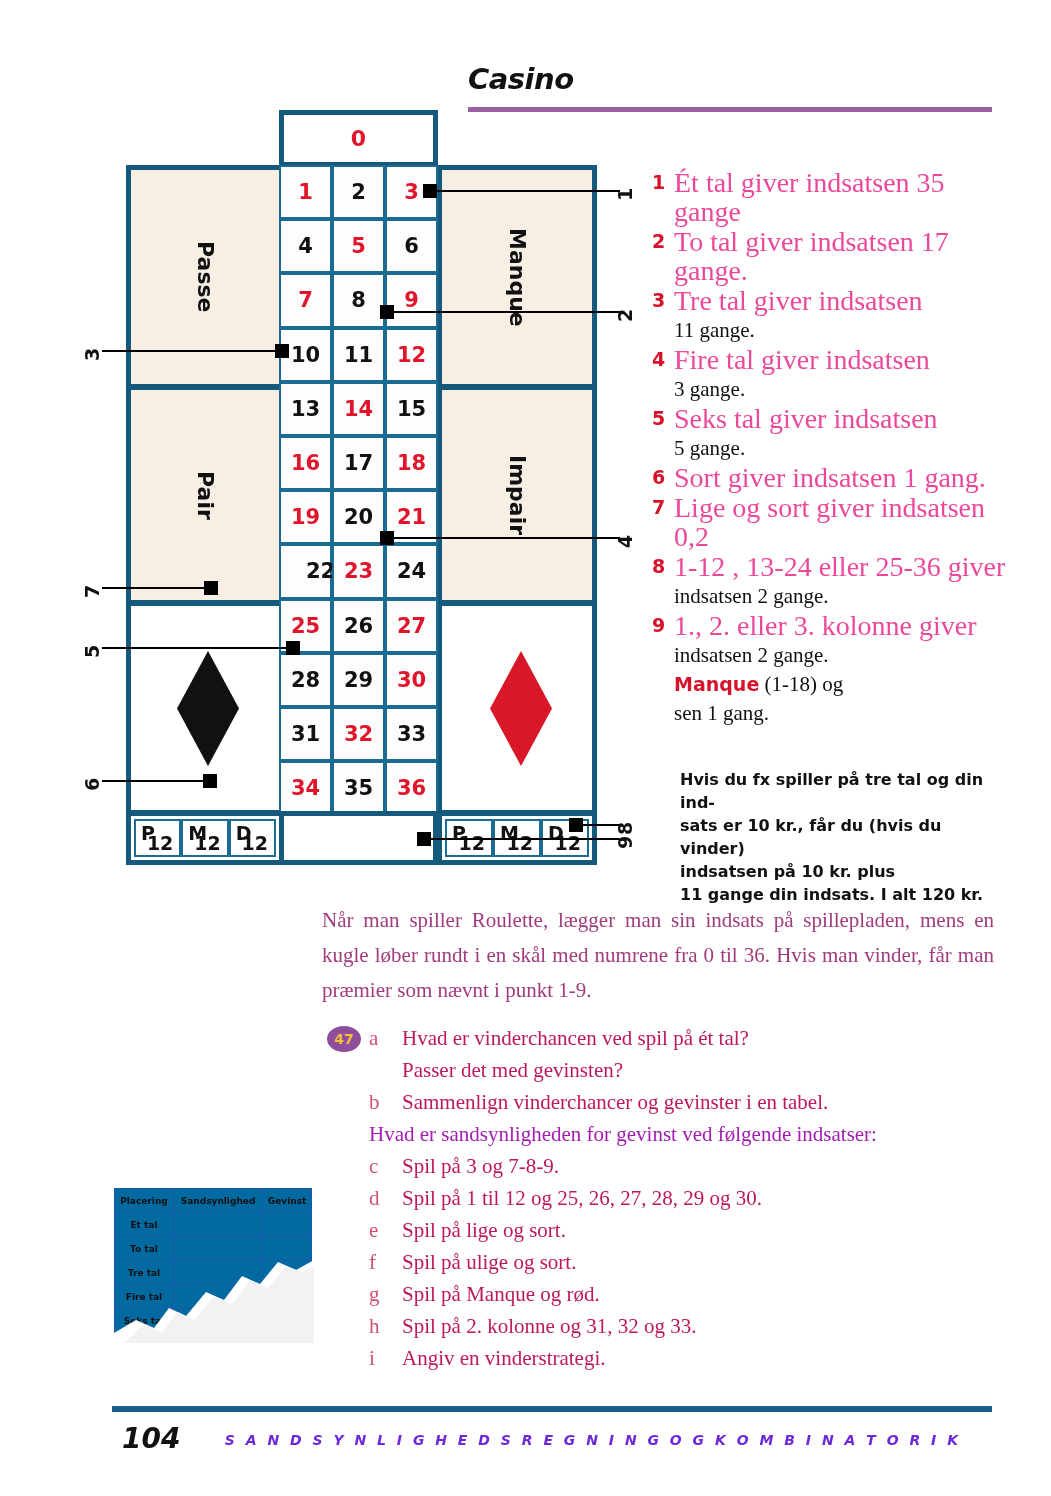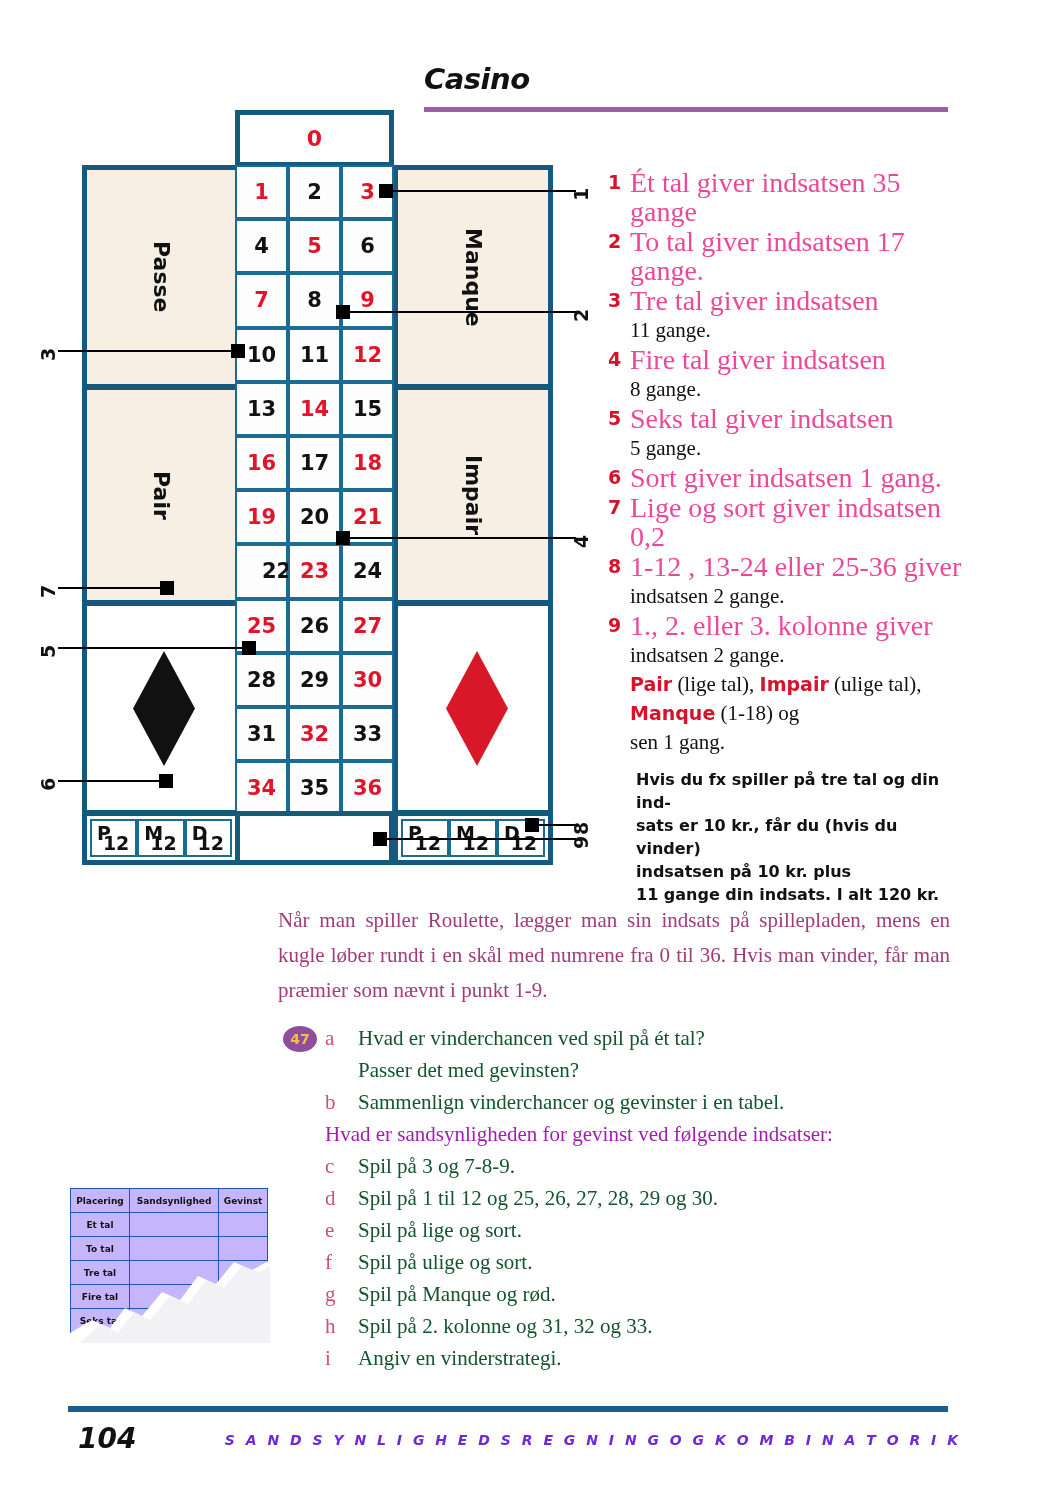--- a/index.html
+++ b/index.html
@@ -1,21 +1,21 @@
 <!DOCTYPE html>
 <html><head>
 <meta charset="utf-8">
 <style>
   html,body{margin:0;padding:0;}
   body{
     width:1051px;height:1496px;background:#ffffff;
     font-family:"Liberation Serif", serif;
     position:relative;overflow:hidden;
   }
-  .page{position:absolute;inset:0;}
+  .page{position:absolute;inset:0;margin-left:44px;}
 
   
   #title{
     position:absolute;left:424px;top:62px;
     font-family:"DejaVu Sans", sans-serif;
     font-style:italic;font-weight:bold;font-size:29px;color:#111;
     letter-spacing:-0.5px;
   }
   #title-rule{
     position:absolute;left:424px;top:107px;width:524px;height:5px;
@@ -93,31 +93,31 @@
   
   #badge{
     position:absolute;left:283px;top:1026px;width:34px;height:26px;border-radius:50%;
     background:#8e4e9c;color:#f3c13a;
     font-family:"DejaVu Sans", sans-serif;font-weight:bold;font-size:14px;
     display:flex;align-items:center;justify-content:center;
   }
   #exlist{position:absolute;left:325px;top:1022px;width:640px;}
   .ex{display:flex;align-items:flex-start;line-height:32px;}
   .exl{width:33px;flex:0 0 33px;color:#d0506e;font-size:21px;}
-  .ext{font-size:21px;color:#14532d;}
+  .ext{font-size:21px;color:#be185d;}
   .exfull{font-size:21px;color:#a21caf;line-height:32px;}
 
   
   #minitable{
     position:absolute;left:70px;top:1188px;width:200px;height:155px;overflow:hidden;
   }
   #minitable table{
     border-collapse:collapse;width:198px;
     font-family:"DejaVu Sans", sans-serif;font-weight:bold;font-size:9px;
-    background:#c4b5fd;
+    background:#0369a1;
   }
   #minitable th,#minitable td{
     border:1.5px solid #1f56b0;height:23px;text-align:center;color:#111;padding:0 2px;
   }
   #minitable td.rowlab{text-align:center;}
   #fade{
     position:absolute;left:0;top:0;width:200px;height:155px;pointer-events:none;
   }
 
   
@@ -297,21 +297,21 @@
       </div>
       <div class="lrow">
         <div class="lnum">3</div>
         <div class="ltxt">Tre tal giver indsatsen</div>
       </div>
       <div class="lcont">11 gange.</div>
       <div class="lrow">
         <div class="lnum">4</div>
         <div class="ltxt">Fire tal giver indsatsen</div>
       </div>
-      <div class="lcont">8 gange.</div>
+      <div class="lcont">3 gange.</div>
       <div class="lrow">
         <div class="lnum">5</div>
         <div class="ltxt">Seks tal giver indsatsen</div>
       </div>
       <div class="lcont">5 gange.</div>
       <div class="lrow">
         <div class="lnum">6</div>
         <div class="ltxt">Sort giver indsatsen 1 gang.</div>
       </div>
       <div class="lrow">
@@ -321,21 +321,20 @@
       <div class="lrow">
         <div class="lnum">8</div>
         <div class="ltxt">1-12 , 13-24 eller 25-36 giver</div>
       </div>
       <div class="lcont">indsatsen 2 gange.</div>
       <div class="lrow">
         <div class="lnum">9</div>
         <div class="ltxt">1., 2. eller 3. kolonne giver</div>
       </div>
       <div class="lcont">indsatsen 2 gange.</div>
-      <div class="lcont"><span class="kw">Pair</span><span> (lige tal), </span><span class="kw">Impair</span><span> (ulige tal),</span></div>
       <div class="lcont"><span class="kw">Manque</span><span> (1-18) og</span></div>
       <div class="lcont"><span>sen 1 gang.</span></div>
     </div>
 
   <div id="example">
       <div>Hvis du fx spiller på tre tal og din ind-</div>
       <div>sats er 10 kr., får du (hvis du vinder)</div>
       <div>indsatsen på 10 kr. plus</div>
       <div>11 gange din indsats. I alt 120 kr.</div>
     </div>

